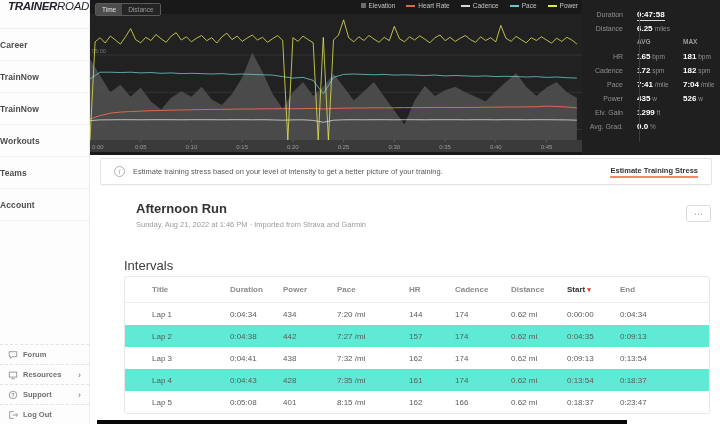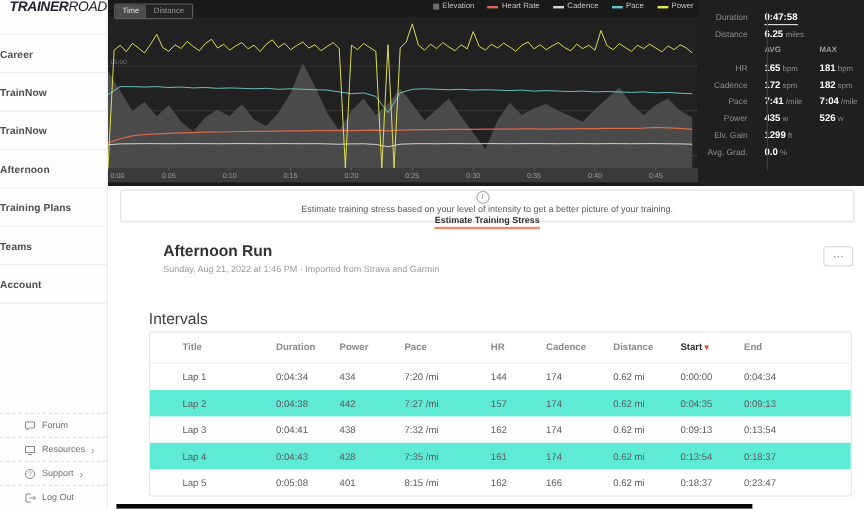--- a/index.html
+++ b/index.html
@@ -12,22 +12,22 @@
     background:#fdfdfd; border-right:1px solid #ececec; z-index:5; }
   .logo { height:29px; display:flex; align-items:flex-start; padding-left:8px;
     border-bottom:1px solid #eee; font-style:italic; font-size:11.5px; color:#23232e;
     letter-spacing:-0.3px; white-space:nowrap; }
   .logo b { font-weight:800; }
   .logo span.rd { font-weight:400; }
   .nav-item { height:32px; display:flex; align-items:center; padding-left:0;
     font-size:8.5px; font-weight:700; color:#4d4d4d; border-bottom:1px solid #efefef;
     cursor:pointer; letter-spacing:0.1px; }
   .side-footer { position:absolute; left:0; bottom:0; width:100%; }
-  .foot-item { height:20px; display:flex; align-items:center; gap:5px; padding:0 20px;
-    font-size:7.5px; color:#6f6f6f; border-top:1px dashed #e3e3e3; cursor:pointer; }
+  .foot-item { height:20px; display:flex; align-items:center; gap:5px; padding:0 8px;
+    font-size:7.5px; color:#6f6f6f; border-top:1px dashed #e3e3e3; cursor:pointer;font-weight:bold; }
   .foot-item .grow { flex:1; }
   .foot-item .chev { color:#9a9a9a; font-size:9px; }
   .foot-item svg { flex:0 0 auto; }
 
   
   .chart-header { position:absolute; left:90px; top:0; width:630px; height:155px;
     background:#191919; }
   .chart-area { position:absolute; left:0; top:0; width:492px; height:155px; }
   .toggle { position:absolute; left:5px; top:3px; display:flex; z-index:3;
     border:1px solid #5a5a5a; border-radius:2px; overflow:hidden; }
@@ -49,21 +49,21 @@
   .stat-label { text-align:right; padding-right:9px; color:#8f8f8f; }
   .stat-val { color:#fff; font-weight:700; font-size:8px; padding-left:5px;
     white-space:nowrap; }
   .stat-val .unit { color:#8f8f8f; font-weight:400; font-size:6.5px; }
   .stat-val.head { color:#9a9a9a; font-weight:700; font-size:6.5px; }
   .stat-val .ul { border-bottom:1px solid #d8d8d8; padding-bottom:1px; cursor:pointer; }
 
   
   .banner { position:absolute; left:100px; top:158px; width:612px; height:27px;
     background:#fff; border:1px solid #e4e4e4; border-radius:2px; display:flex;
-    align-items:center; padding:0 13px; box-shadow:0 1px 1px rgba(0,0,0,0.03);flex-direction:column; }
+    align-items:center; padding:0 13px; box-shadow:0 1px 1px rgba(0,0,0,0.03); }
   .info-circle { width:11px; height:11px; border:1px solid #b0b0b0; border-radius:50%;
     color:#9a9a9a; font-size:7px; font-style:italic; line-height:9px; text-align:center;
     margin-right:8px; flex:0 0 auto; }
   .banner-text { font-size:7.5px; color:#5a5a5a; flex:1; }
   .banner-link { font-size:7.5px; font-weight:700; color:#333;
     border-bottom:2px solid #f08a6a; padding-bottom:1px; cursor:pointer; white-space:nowrap; }
 
   
   .activity-head { position:absolute; left:136px; top:201px; }
   .activity-title { font-size:13px; font-weight:700; color:#333; }
@@ -99,22 +99,21 @@
 
   <div class="sidebar">
     <div class="logo">
       <b>TRAINER</b>
         <span class="rd">ROAD</span>
     </div>
     <div id="nav-items">
         <div class="nav-item">Career</div>
         <div class="nav-item">TrainNow</div>
         <div class="nav-item">TrainNow</div>
-        <div class="nav-item">Afternoon</div>
-        <div class="nav-item">Training Plans</div>
+        <div class="nav-item">Workouts</div>
         <div class="nav-item">Teams</div>
         <div class="nav-item">Account</div>
       </div>
     <div class="side-footer">
       <div class="foot-item">
         <svg width="10" height="10" viewBox="0 0 12 12">
             <path d="M1.5 2h9v6h-5l-2.5 2v-2h-1.5z" fill="none" stroke="#8a8a8a" stroke-width="1"></path>
           </svg>
         <span class="grow">Forum</span>
       </div>

